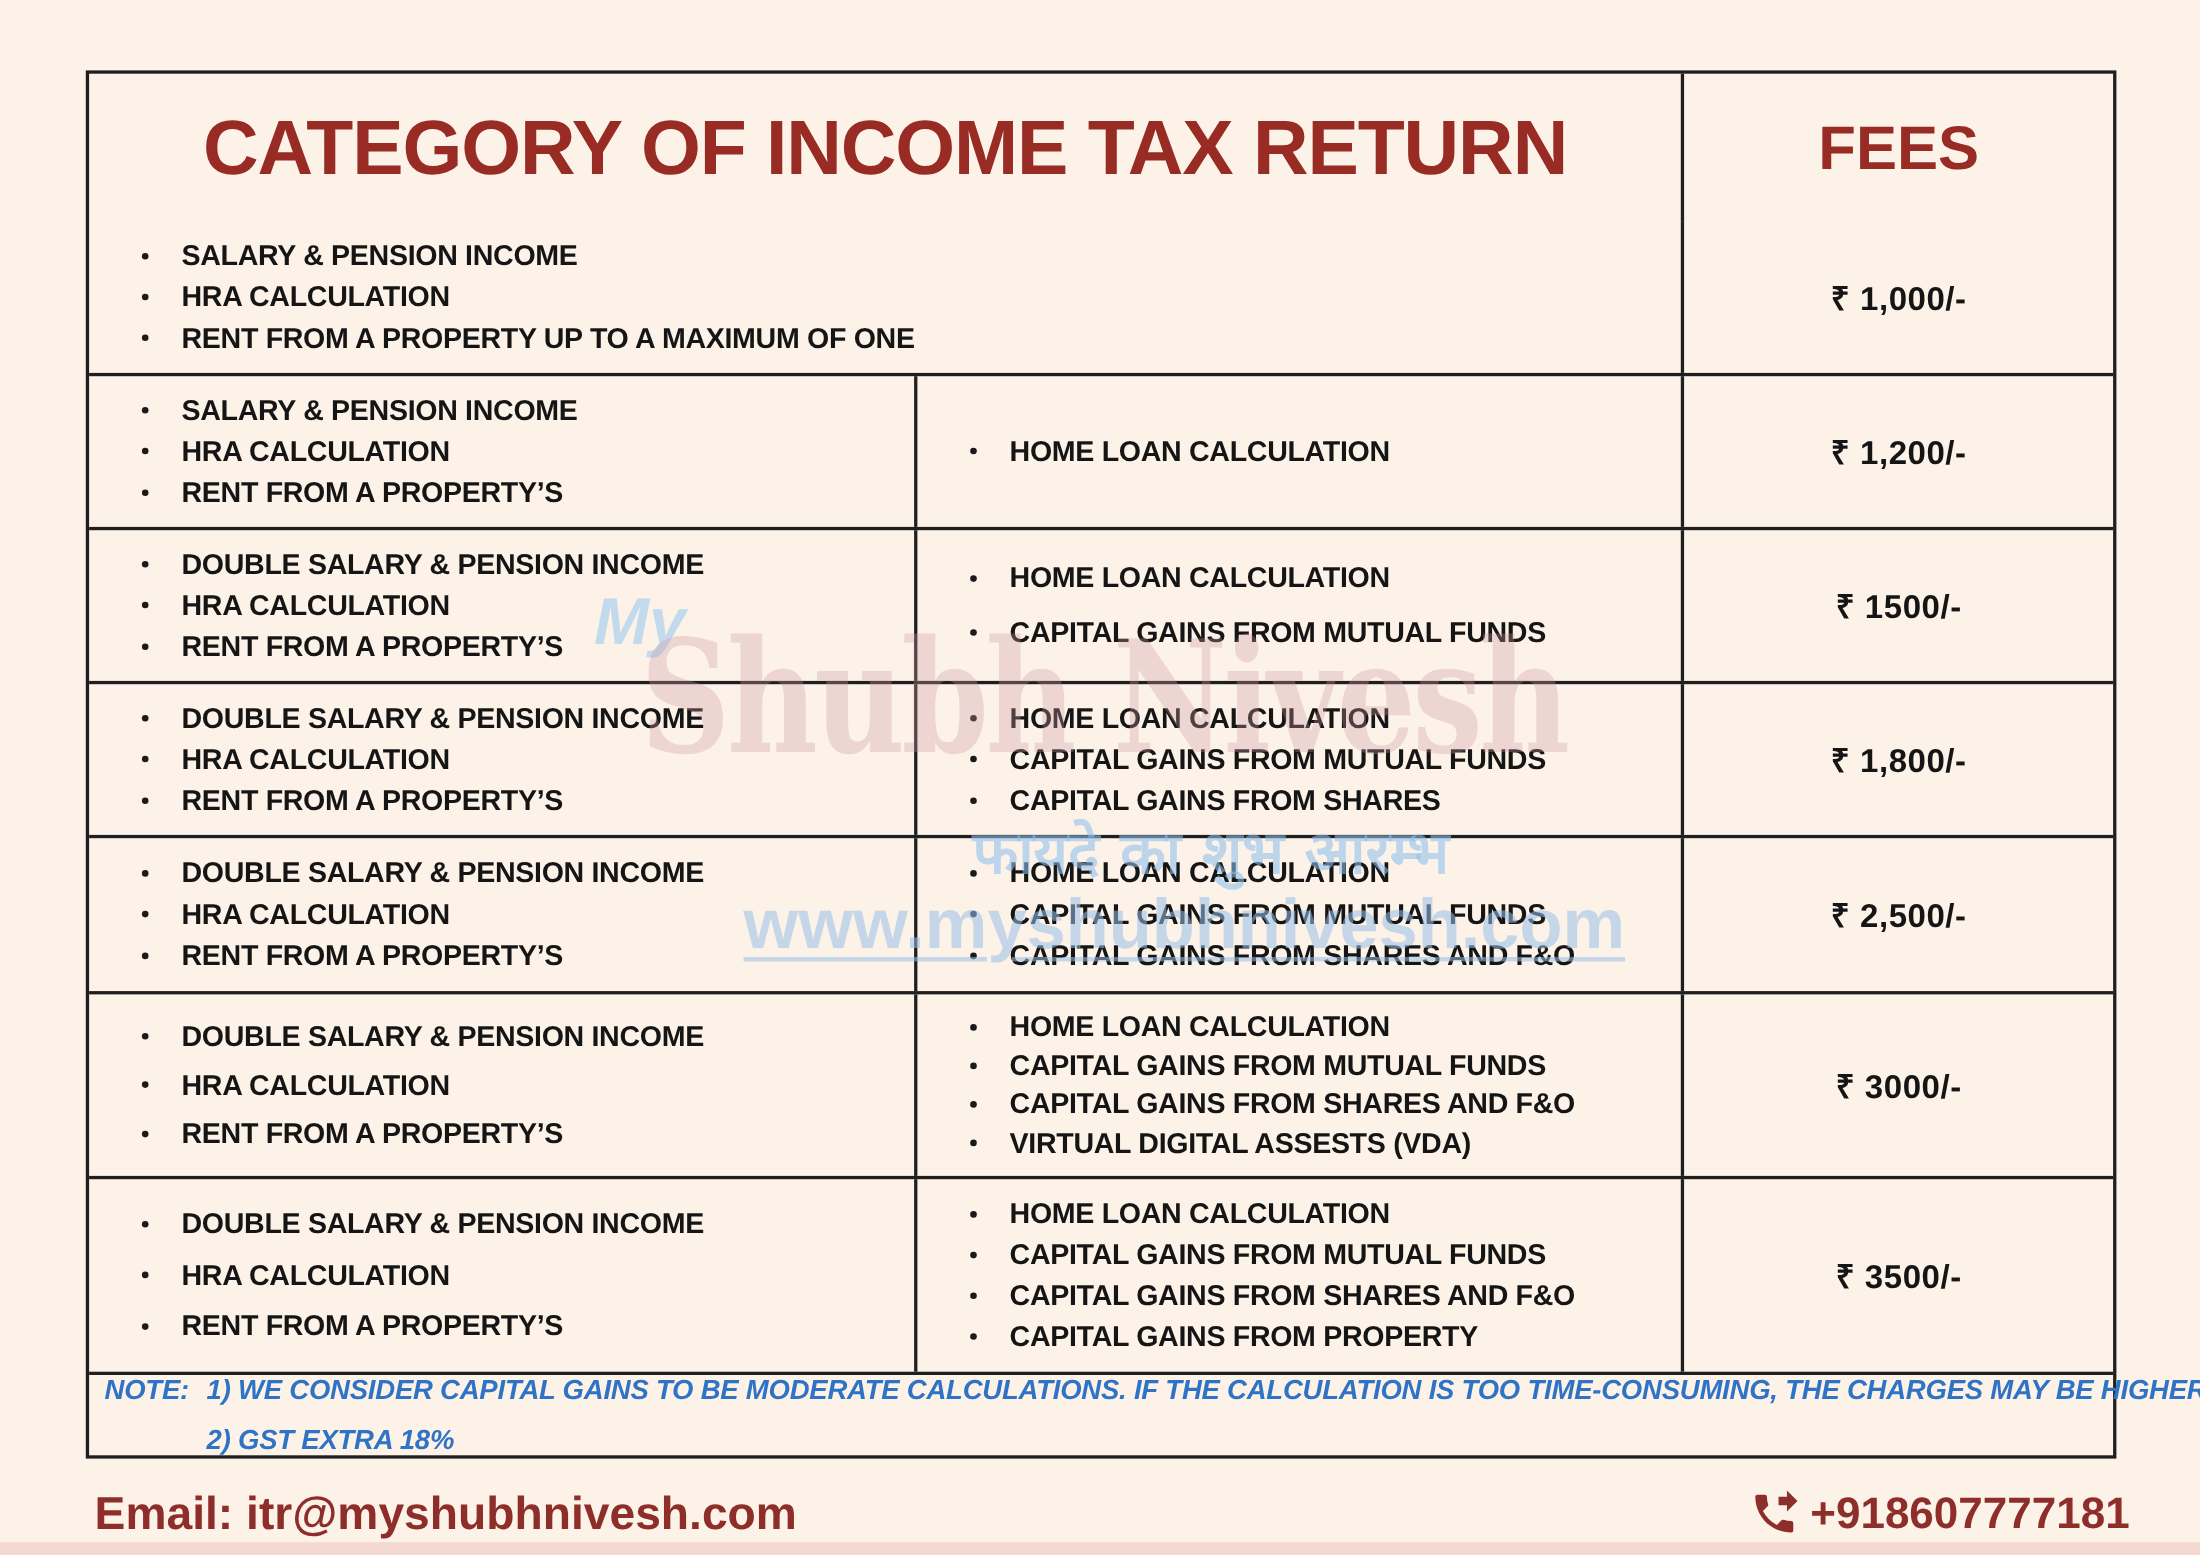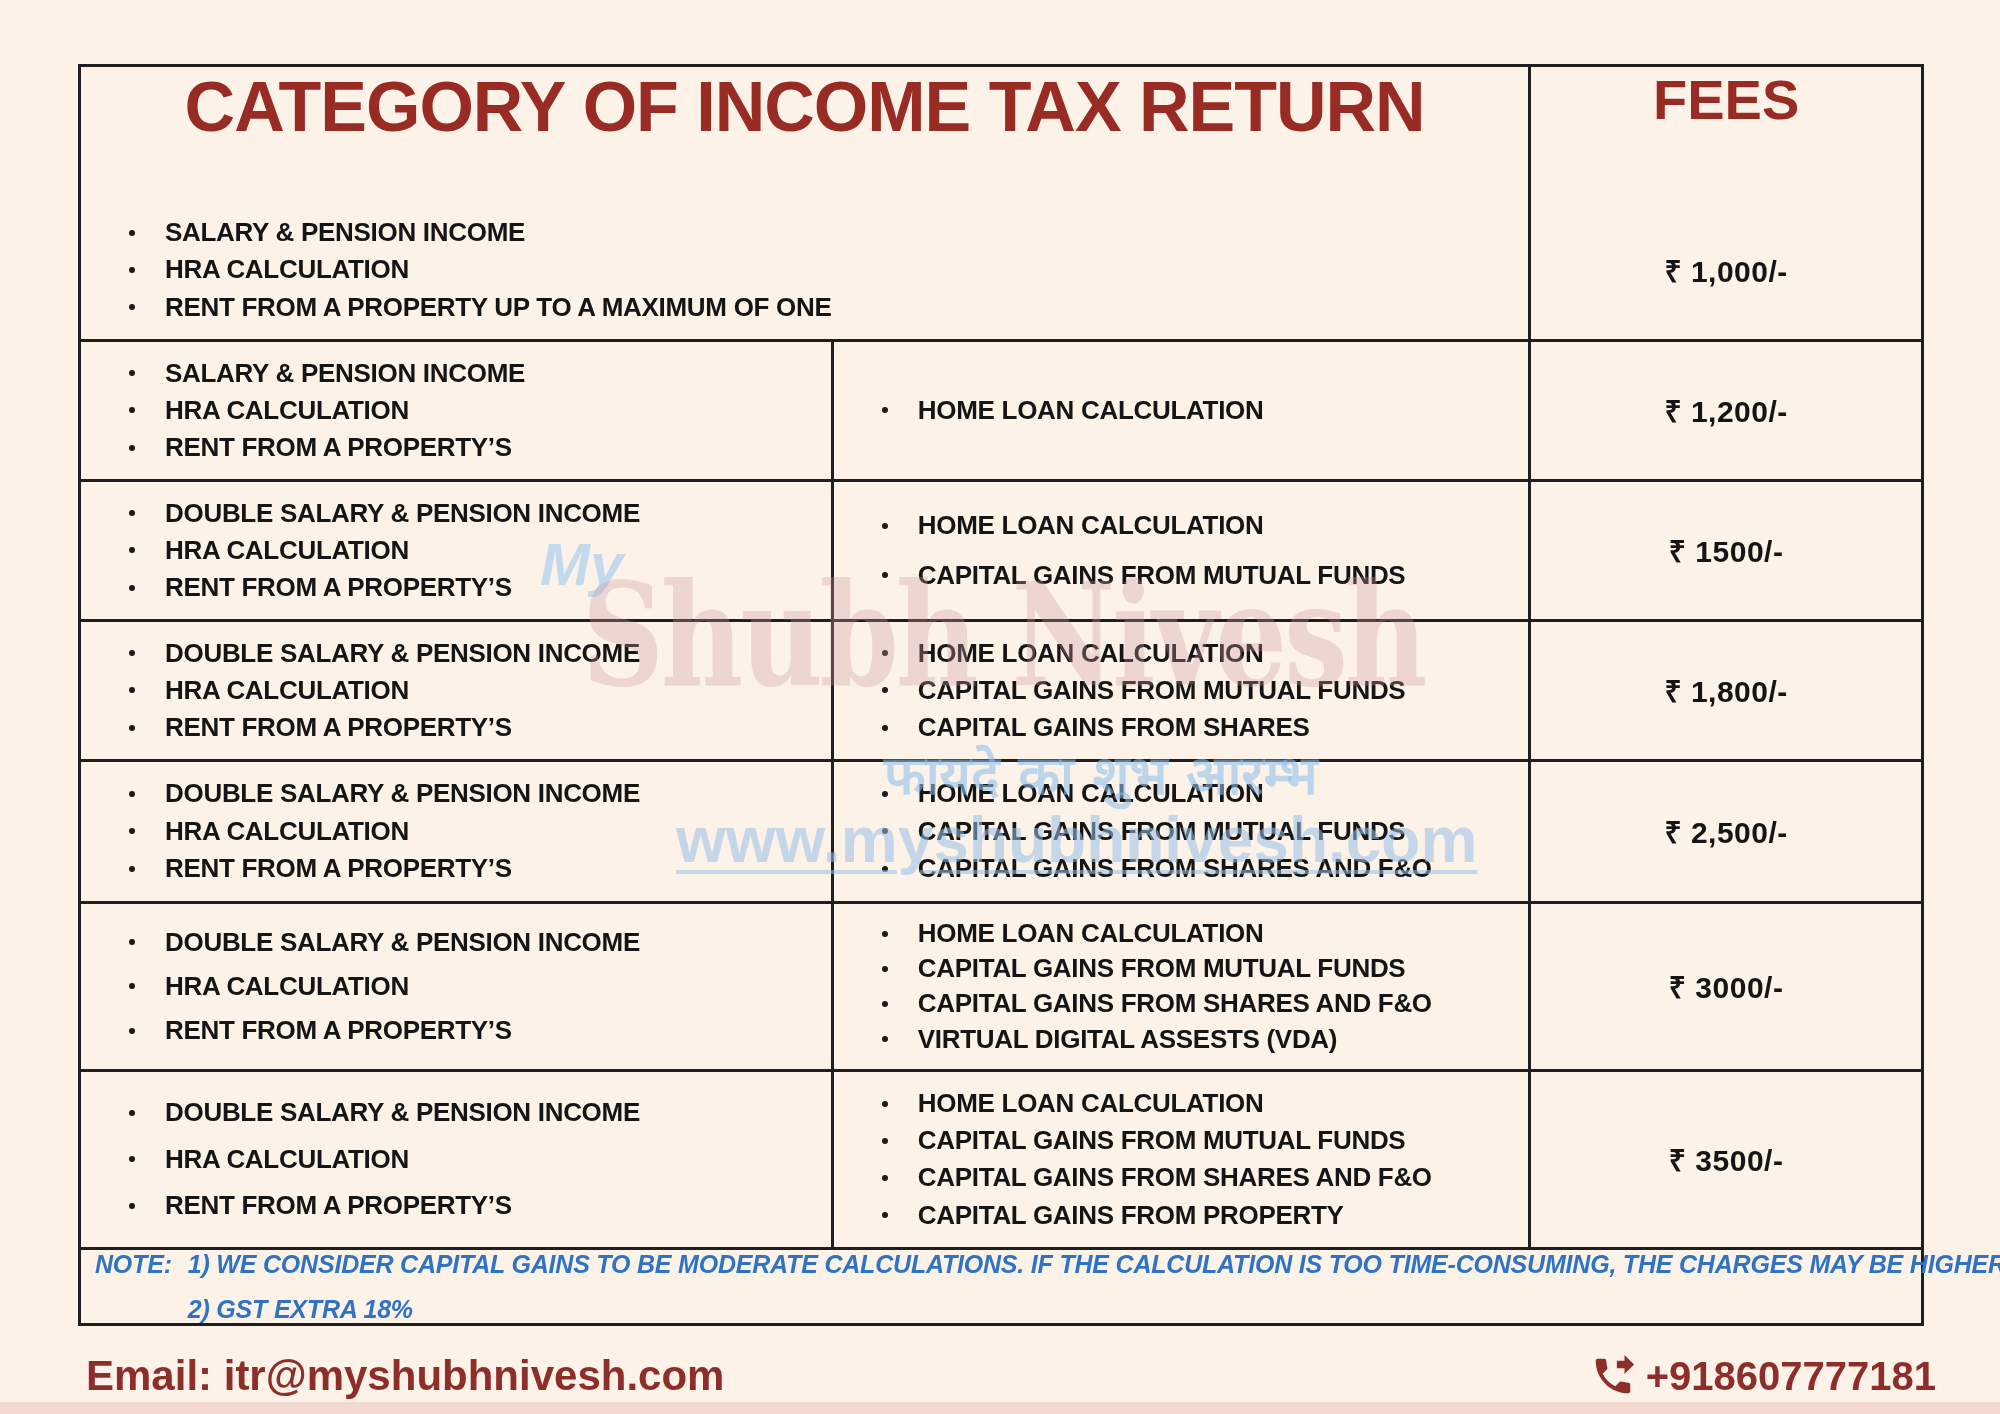--- a/index.html
+++ b/index.html
@@ -39,21 +39,21 @@
     display:flex;align-items:center;
     font-size:26px;font-weight:bold;color:var(--ink);
     letter-spacing:-0.3px;line-height:1.05;padding-left:40px;
   }
   li.item::before{
     content:"";flex:0 0 auto;width:6px;height:6px;border-radius:50%;
     background:#1a1a1a;margin:0 30px 0 8px;
   }
   
   .header-row{height:134px;}
-  .header-row .cell{justify-content:flex-start;align-items:center;padding:0;}
+  .header-row .cell{justify-content:center;align-items:center;padding:0;}
   .cat-title{
     font-size:70px;font-weight:bold;color:var(--maroon);
     letter-spacing:-1px;white-space:nowrap;
   }
   .fees-title{font-size:56px;font-weight:bold;color:var(--maroon);letter-spacing:0;}
   
   .note-row{border-top:3px solid var(--border);height:76px;box-sizing:border-box;
     display:flex;align-items:center;}
   .note-grid{
     display:grid;grid-template-columns:auto 1fr;column-gap:20px;row-gap:9px;

